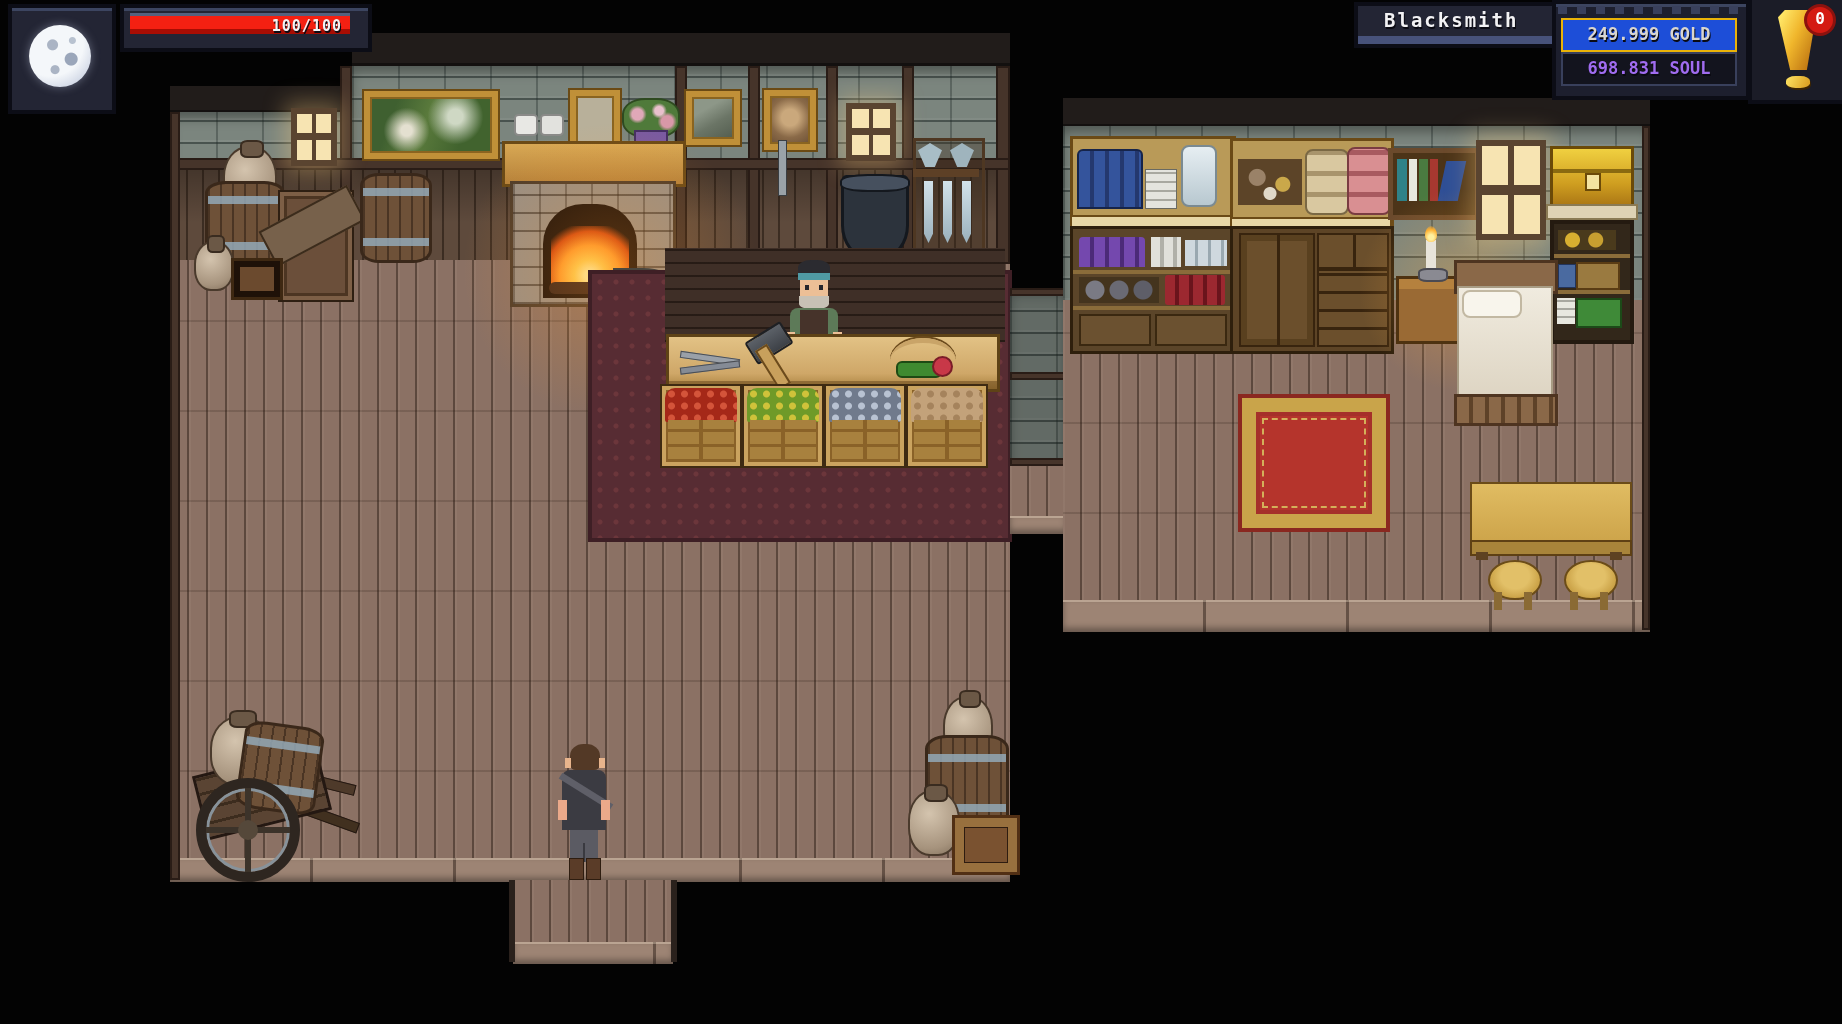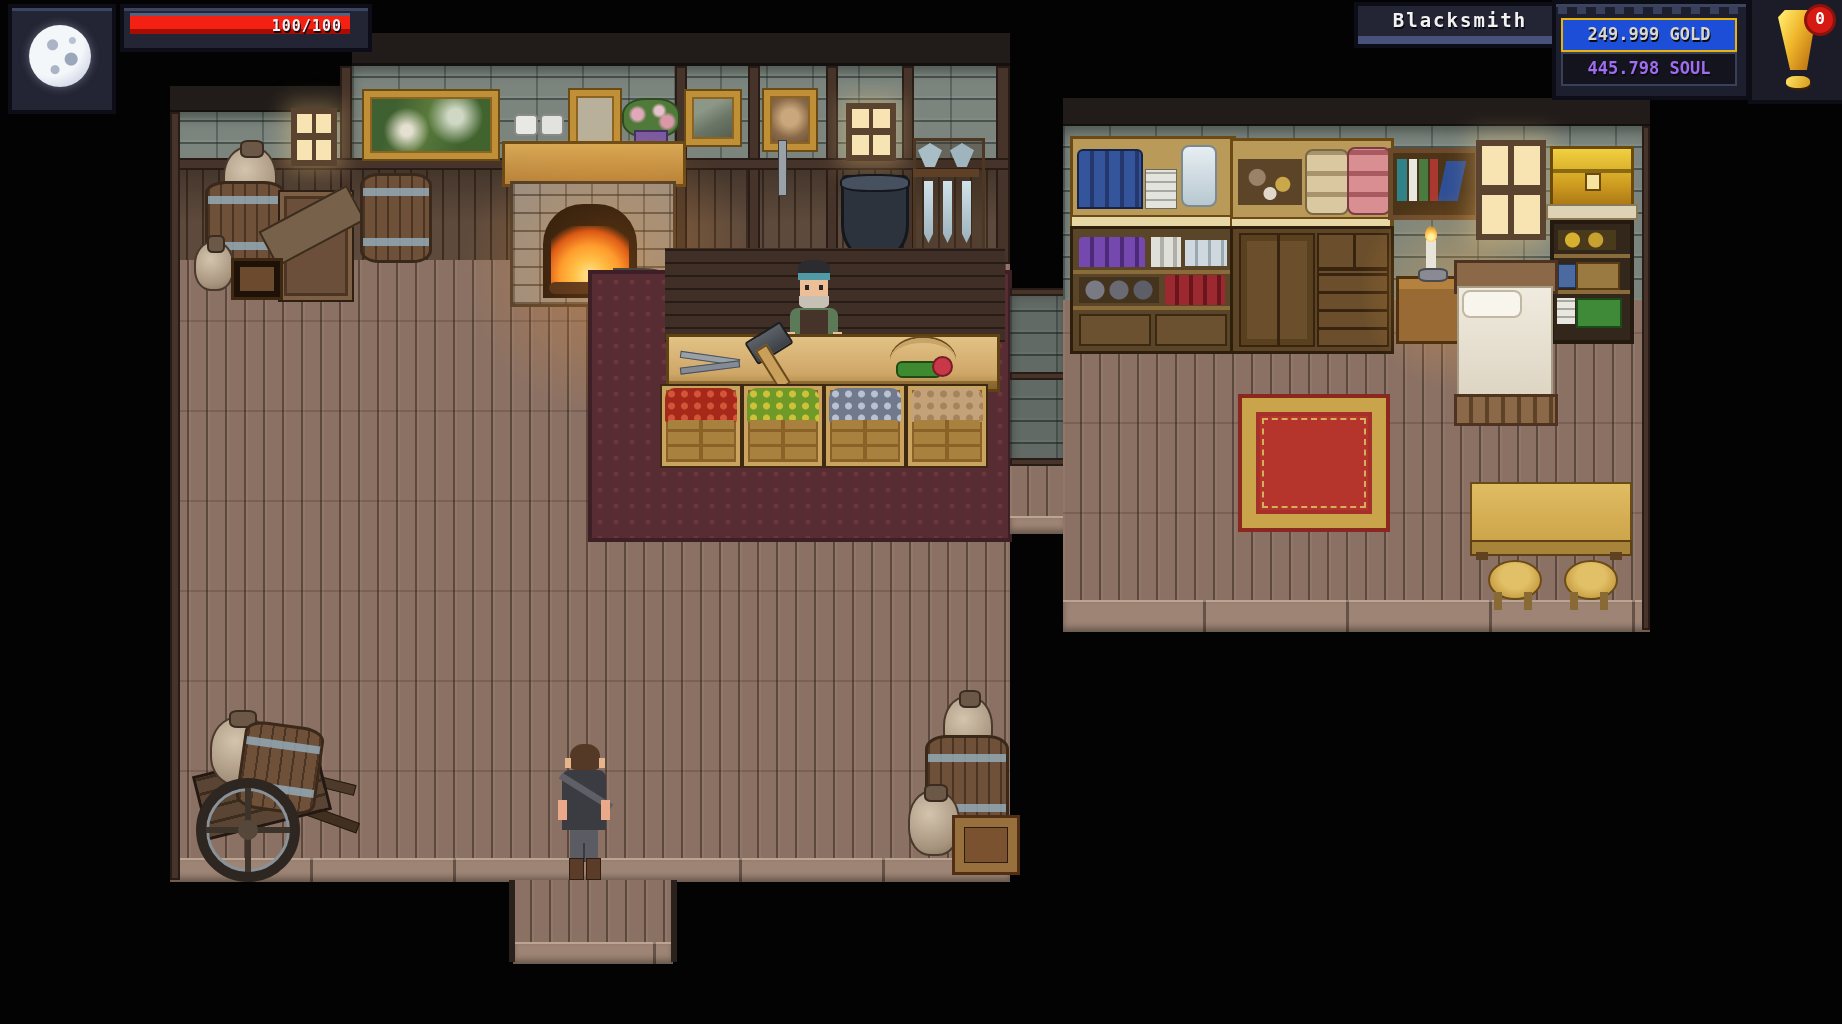--- a/index.html
+++ b/index.html
@@ -366,31 +366,31 @@
 
   <div class="px hudpanel" style="left:120px;top:4px;width:244px;height:40px;">
     <div style="position:absolute;left:6px;top:8px;width:220px;height:18px;
         background:linear-gradient(#f42012 0 70%, #a80d03 70%);box-shadow:0 -3px 0 #55617e;">
       <div class="hudtext" style="position:absolute;right:8px;top:1px;font-size:15px;letter-spacing:1px;text-align:right;">100/100</div>
     </div>
   </div>
 
 
   <div class="px hudpanel" style="left:1354px;top:2px;width:204px;height:38px;box-shadow:inset 0 -8px 0 #47527a;">
-    <div class="hudtext" style="position:absolute;left:0;right:0;top:3px;text-align:center;font-size:19px;letter-spacing:2px;">Blacksmith</div>
+    <div class="hudtext" style="position:absolute;left:0;right:0;top:3px;text-align:left;font-size:19px;letter-spacing:2px;padding-left:26px;">Blacksmith</div>
   </div>
 
   <div class="px hudpanel" style="left:1552px;top:0;width:190px;height:92px;background:#1d1f2e;">
     <div style="position:absolute;left:2px;top:2px;right:2px;height:8px;
          background:repeating-linear-gradient(90deg,#39405c 0 9px, transparent 9px 19px);"></div>
     <div style="position:absolute;left:5px;top:14px;width:172px;height:30px;border:2px solid #eab308;background:#1d4ed8;">
       <div style="position:absolute;left:0;right:0;top:4px;text-align:center;font-size:17px;font-weight:bold;color:#d9d6cf;text-shadow:1px 2px 0 #0a0a12;">249.999 GOLD</div>
     </div>
     <div style="position:absolute;left:5px;top:48px;width:172px;height:30px;border:2px solid #39405c;background:#13141e;">
-      <div style="position:absolute;left:0;right:0;top:4px;text-align:center;font-size:17px;font-weight:bold;color:#a06cf0;text-shadow:1px 2px 0 #0a0a12;">445.798 SOUL</div>
+      <div style="position:absolute;left:0;right:0;top:4px;text-align:center;font-size:17px;font-weight:bold;color:#a06cf0;text-shadow:1px 2px 0 #0a0a12;">698.831 SOUL</div>
     </div>
   </div>
 
   <div class="px" style="left:1748px;top:0;width:94px;height:100px;background:#1b1c27;border-left:4px solid #0c0d16;border-bottom:4px solid #0c0d16;">
     <div style="position:absolute;left:16px;top:8px;width:64px;height:88px;">
       <div style="position:absolute;left:10px;top:2px;width:38px;height:60px;background:linear-gradient(115deg,#ffe565 10%,#f0b62c 45%,#c27a14 85%);
            clip-path:polygon(18% 0,82% 0,100% 10%,76% 100%,32% 100%,0 12%);filter:drop-shadow(1px 2px 0 #3a2404);"></div>
       <div style="position:absolute;left:18px;top:68px;width:24px;height:12px;background:linear-gradient(115deg,#ffe565,#d89a1c);border-radius:40%;filter:drop-shadow(1px 2px 0 #3a2404);"></div>
       <div style="position:absolute;left:36px;top:-4px;width:26px;height:26px;background:#d41a12;border:3px solid #8c120e;border-radius:50%;">
         <div style="position:absolute;left:0;right:0;top:2px;text-align:center;font-size:16px;font-weight:bold;color:#fff;">0</div>

